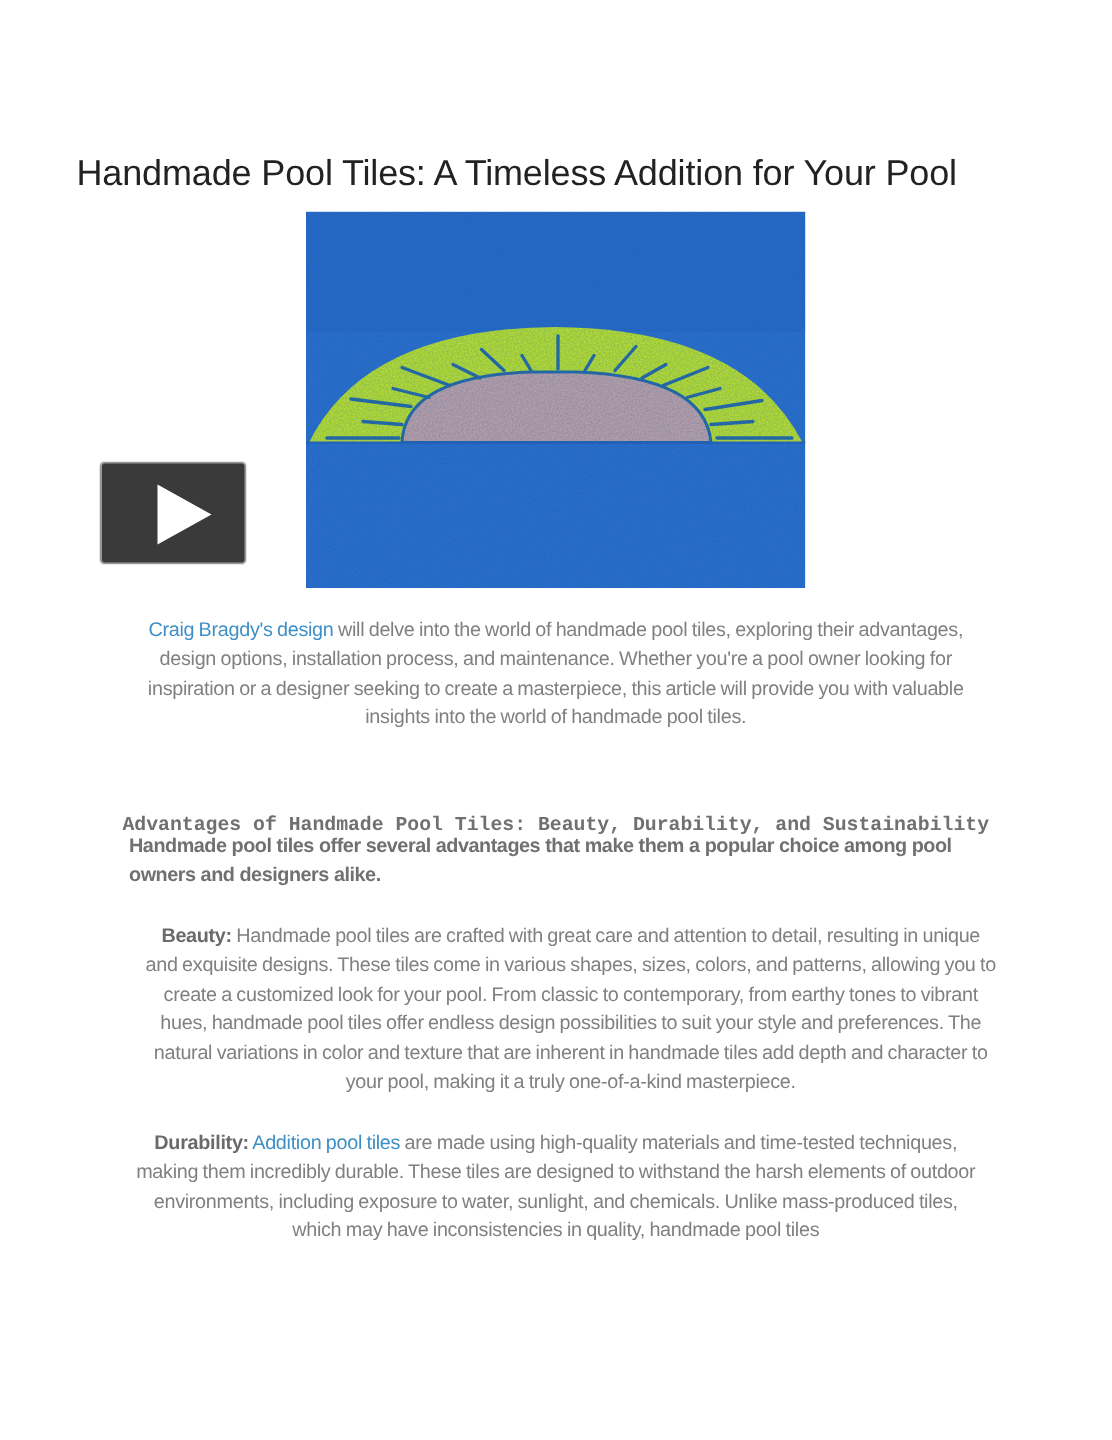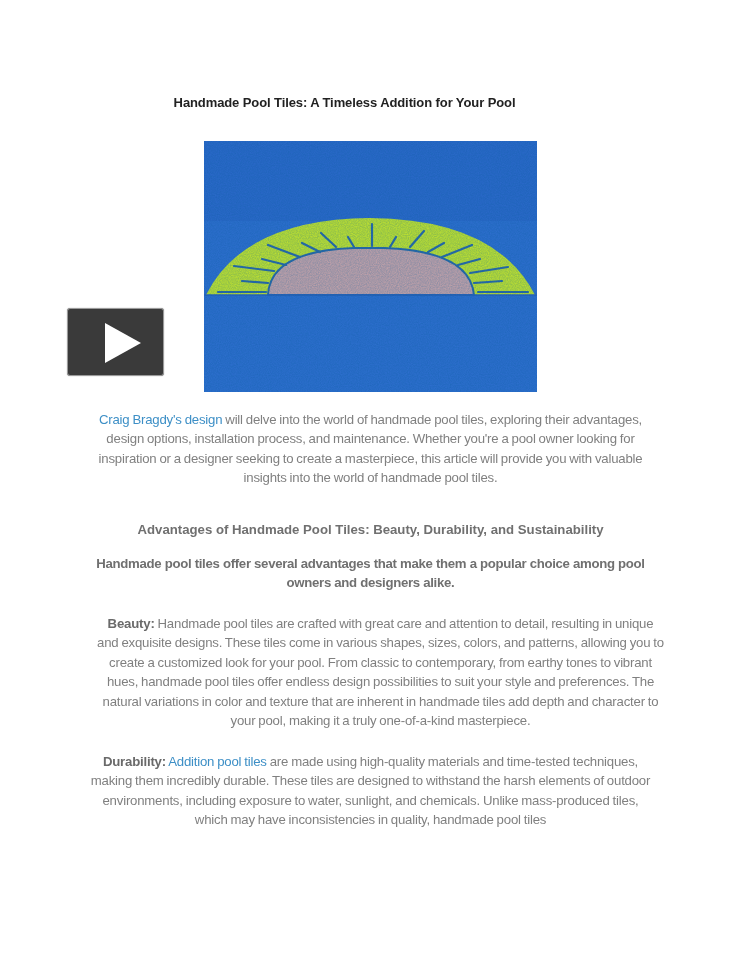--- a/index.html
+++ b/index.html
@@ -13,22 +13,22 @@
       position: relative;
       overflow: hidden;
       font-family: "Liberation Sans", sans-serif;
     }
     .title {
       position: absolute;
       left: 0;
       top: 86px;
       width: 689px;
       text-align: center;
-      font-size: 13px;
-      font-weight: bold;
+      font-size: 24px;
+      font-weight: normal;
       color: #222222;
       letter-spacing: -0.1px;
     }
     .hero {
       position: absolute;
       left: 204px;
       top: 141px;
       width: 333px;
       height: 251px;
       overflow: hidden;
@@ -82,21 +82,20 @@
       text-align: center;
       color: #707070;
       font-weight: bold;
       font-size: 13.2px;
       letter-spacing: 0px;
     }
     .lead {
       position: absolute;
       left: 86px;
       width: 569px;
-      text-align: center;
       color: #707070;
       font-weight: bold;
       font-size: 13.2px;
       line-height: 19px;
       letter-spacing: -0.3px;
     }
   </style>
 </head>
 <body>
 
@@ -143,21 +142,21 @@
 </div>
 
 <div class="play-button">
   <span class="tri"></span>
 </div>
 
 <p class="para" style="top:410px; margin:0;">
   <a>Craig Bragdy's design </a><span>will delve into the world of handmade pool tiles, exploring their advantages, design options, installation process, and maintenance. Whether you're a pool owner looking for inspiration or a designer seeking to create a masterpiece, this article will provide you with valuable insights into the world of handmade pool tiles.</span>
 </p>
 
-<h2 class="h2" style="top:514px; margin:0; padding-top:8px;">Advantages of Handmade Pool Tiles: Beauty, Durability, and Sustainability</h2>
+<h2 class="h2" style="top:534px; margin:0; padding-top:8px;font-family:Liberation Mono, monospace;">Advantages of Handmade Pool Tiles: Beauty, Durability, and Sustainability</h2>
 
 <p class="lead" style="top:554px; margin:0;">Handmade pool tiles offer several advantages that make them a popular choice among pool owners and designers alike.</p>
 
 <p class="para" style="top:604px; margin:10px;">
   <b>Beauty:</b><span> Handmade pool tiles are crafted with great care and attention to detail, resulting in unique and exquisite designs. These tiles come in various shapes, sizes, colors, and patterns, allowing you to create a customized look for your pool. From classic to contemporary, from earthy tones to vibrant hues, handmade pool tiles offer endless design possibilities to suit your style and preferences. The natural variations in color and texture that are inherent in handmade tiles add depth and character to your pool, making it a truly one-of-a-kind masterpiece.</span>
 </p>
 
 <p class="para" style="top:752px; margin:0;">
   <b>Durability:</b> <a>Addition pool tiles </a><span>are made using high-quality materials and time-tested techniques, making them incredibly durable. These tiles are designed to withstand the harsh elements of outdoor environments, including exposure to water, sunlight, and chemicals. Unlike mass-produced tiles, which may have inconsistencies in quality, handmade pool tiles</span>
 </p>

